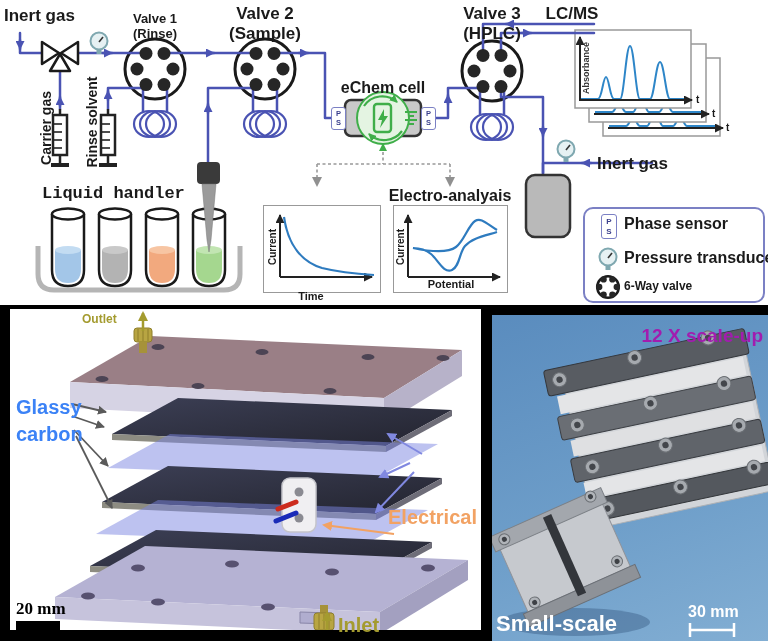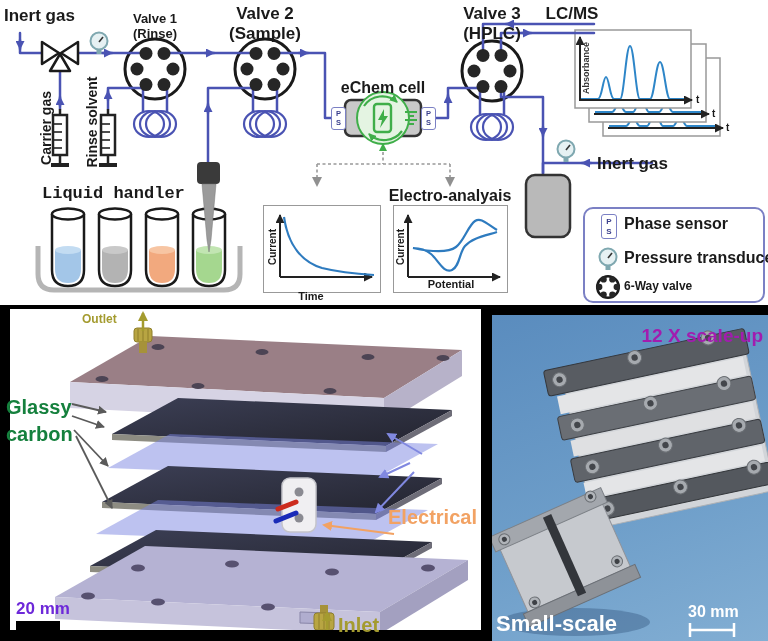--- a/index.html
+++ b/index.html
@@ -479,28 +479,28 @@
   <div class="ps" style="left:421px;top:107px;">
     <span>P</span>
     <span>S</span>
   </div>
   <div class="ps" style="left:601px;top:214px;width:14px;height:23px;font-size:8px;">
     <span>P</span>
     <span>S</span>
   </div>
 
   <span class="lbl" style="left:82px;top:312px;font-size:12px;color:#a49b2f;">Outlet</span>
-  <div class="lbl" style="left:6px;top:394px;font-size:20px;color:#15803d;line-height:1.35;">
+  <div class="lbl" style="left:16px;top:394px;font-size:20px;color:#3b82f6;line-height:1.35;">
     <div>Glassy</div>
     <div>carbon</div>
   </div>
   <div class="lbl" style="left:388px;top:504px;font-size:20px;color:#f2a263;line-height:1.3;">
     <div>Electrical</div>
   </div>
   <span class="lbl" style="left:338px;top:614px;font-size:20px;color:#a49b2f;">Inlet</span>
-  <span class="lbl" style="left:16px;top:599px;font-size:17px;color:#6d28d9;">20 mm</span>
+  <span class="lbl" style="left:16px;top:599px;font-size:17px;color:#000000;font-family:Liberation Serif, serif;">20 mm</span>
   <div class="scalebar20"></div>
 
   <span class="lbl" style="left:615px;top:325px;width:148px;text-align:right;font-size:19px;color:#a21caf;">12 X scale-up</span>
   <span class="lbl" style="left:496px;top:611px;font-size:22px;color:#fff;">Small-scale</span>
   <span class="lbl" style="left:688px;top:603px;font-size:16px;color:#fff;">30 mm</span>
 
 </div>
 
 </body></html>

